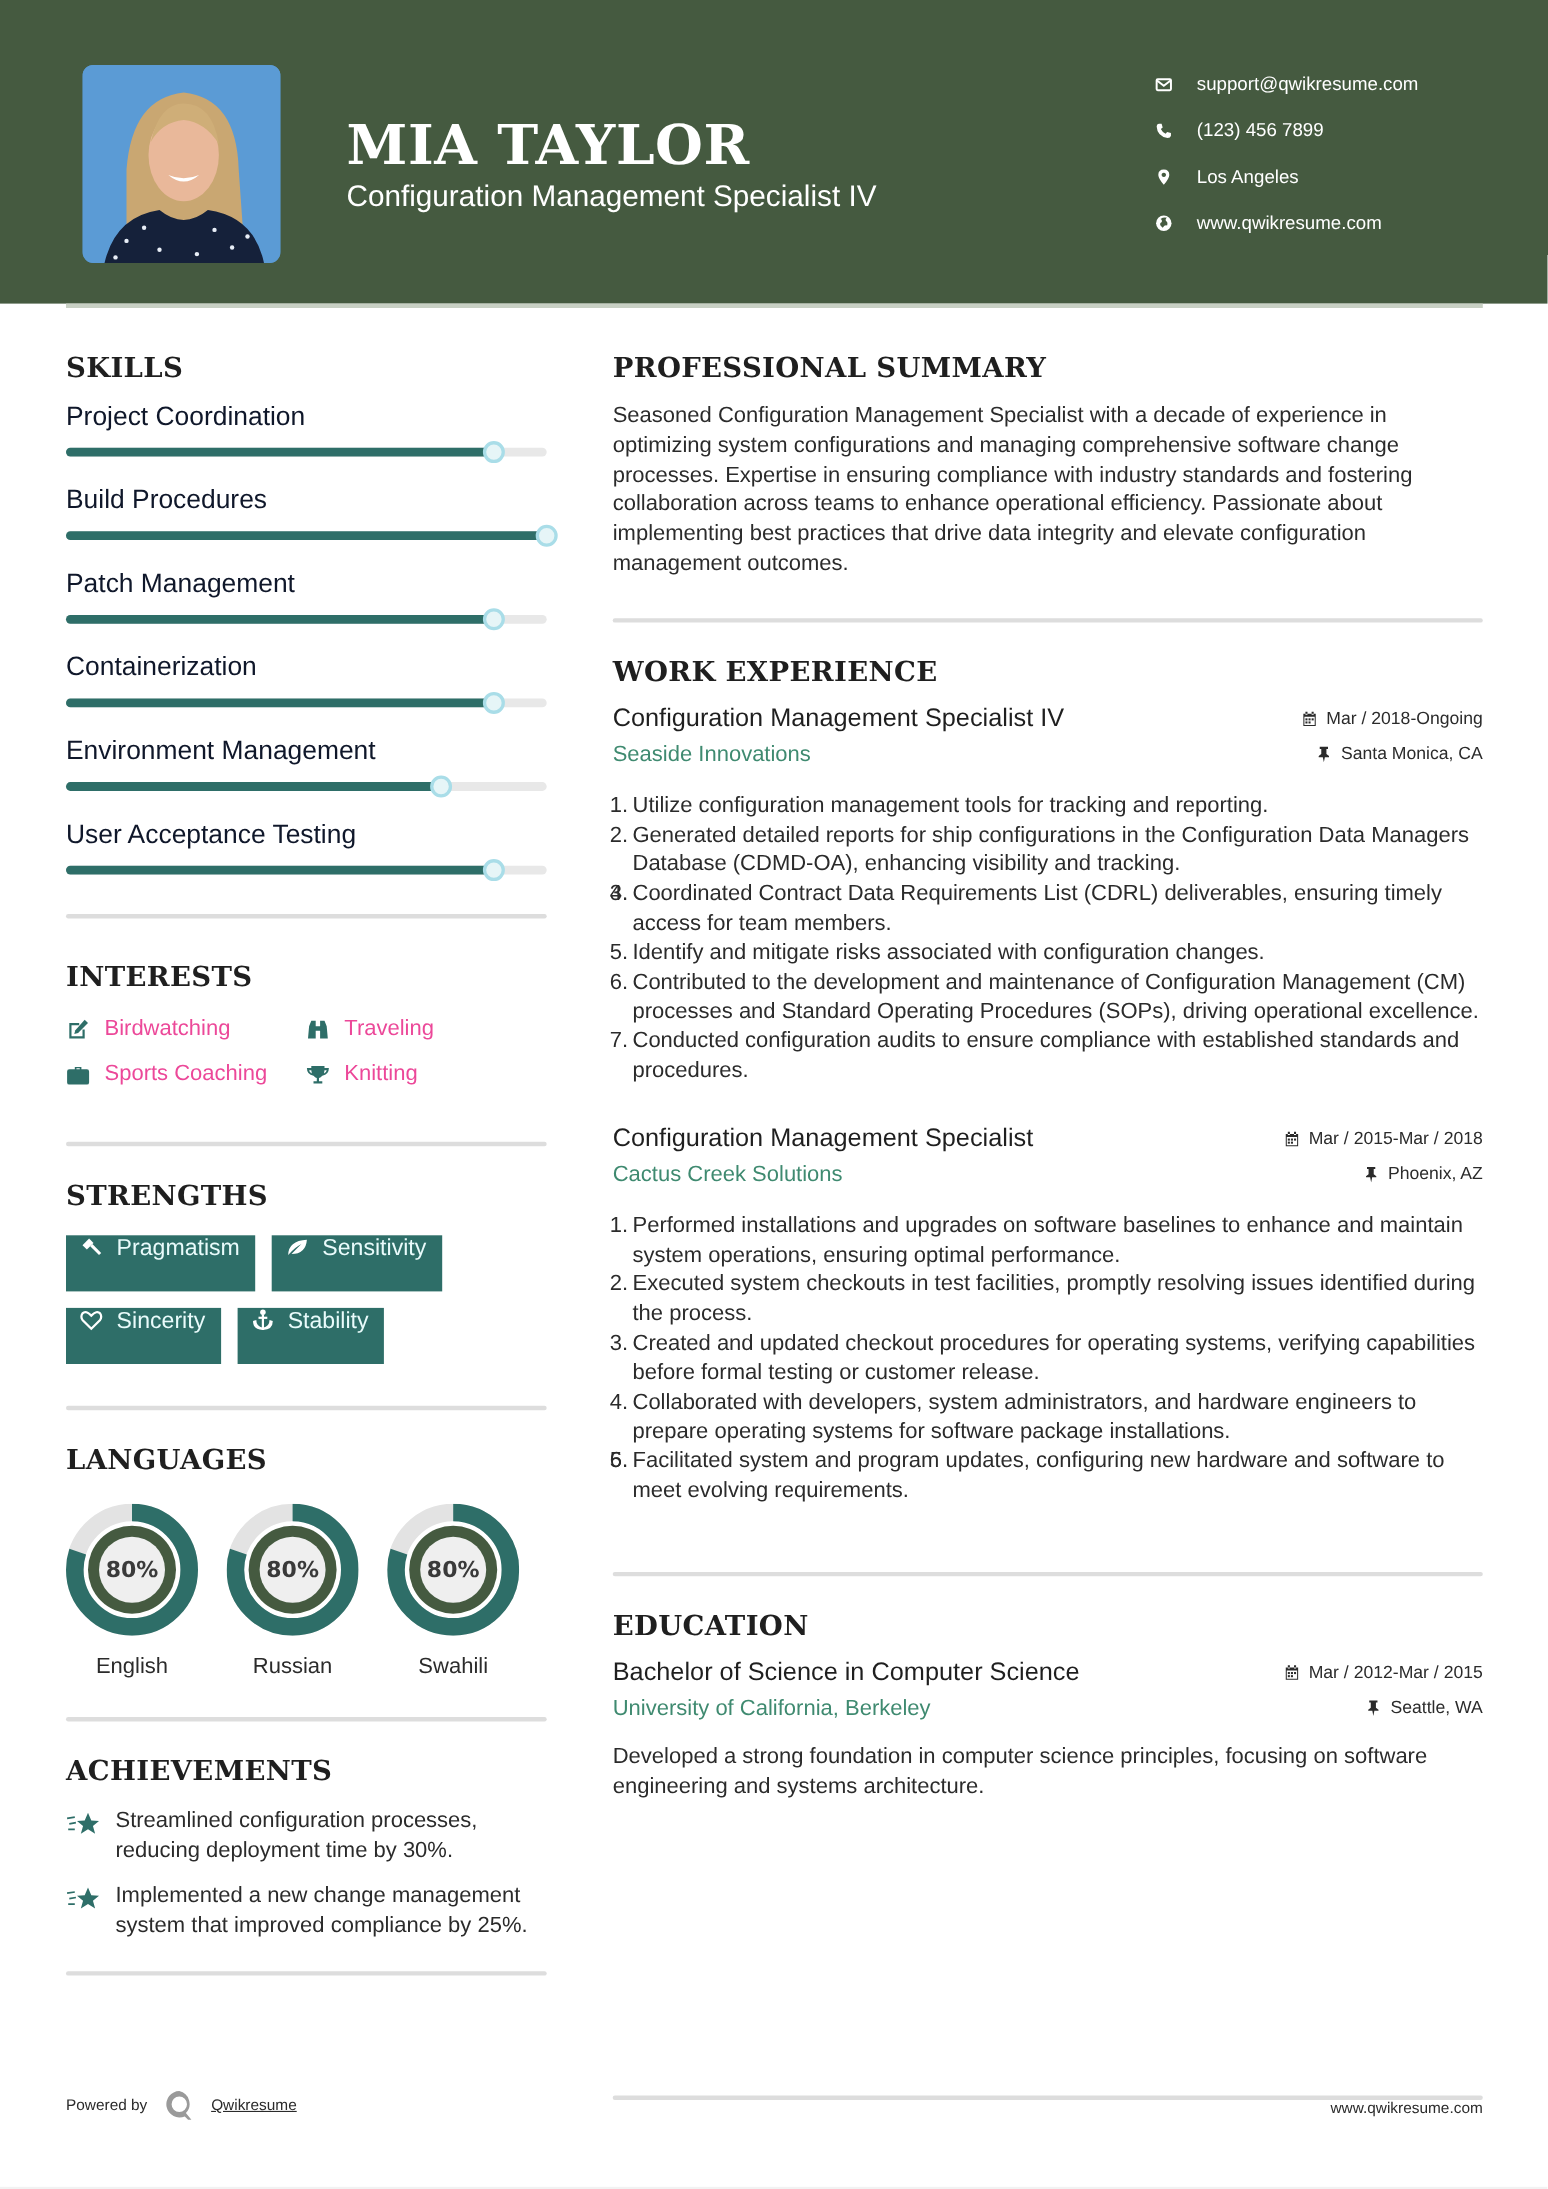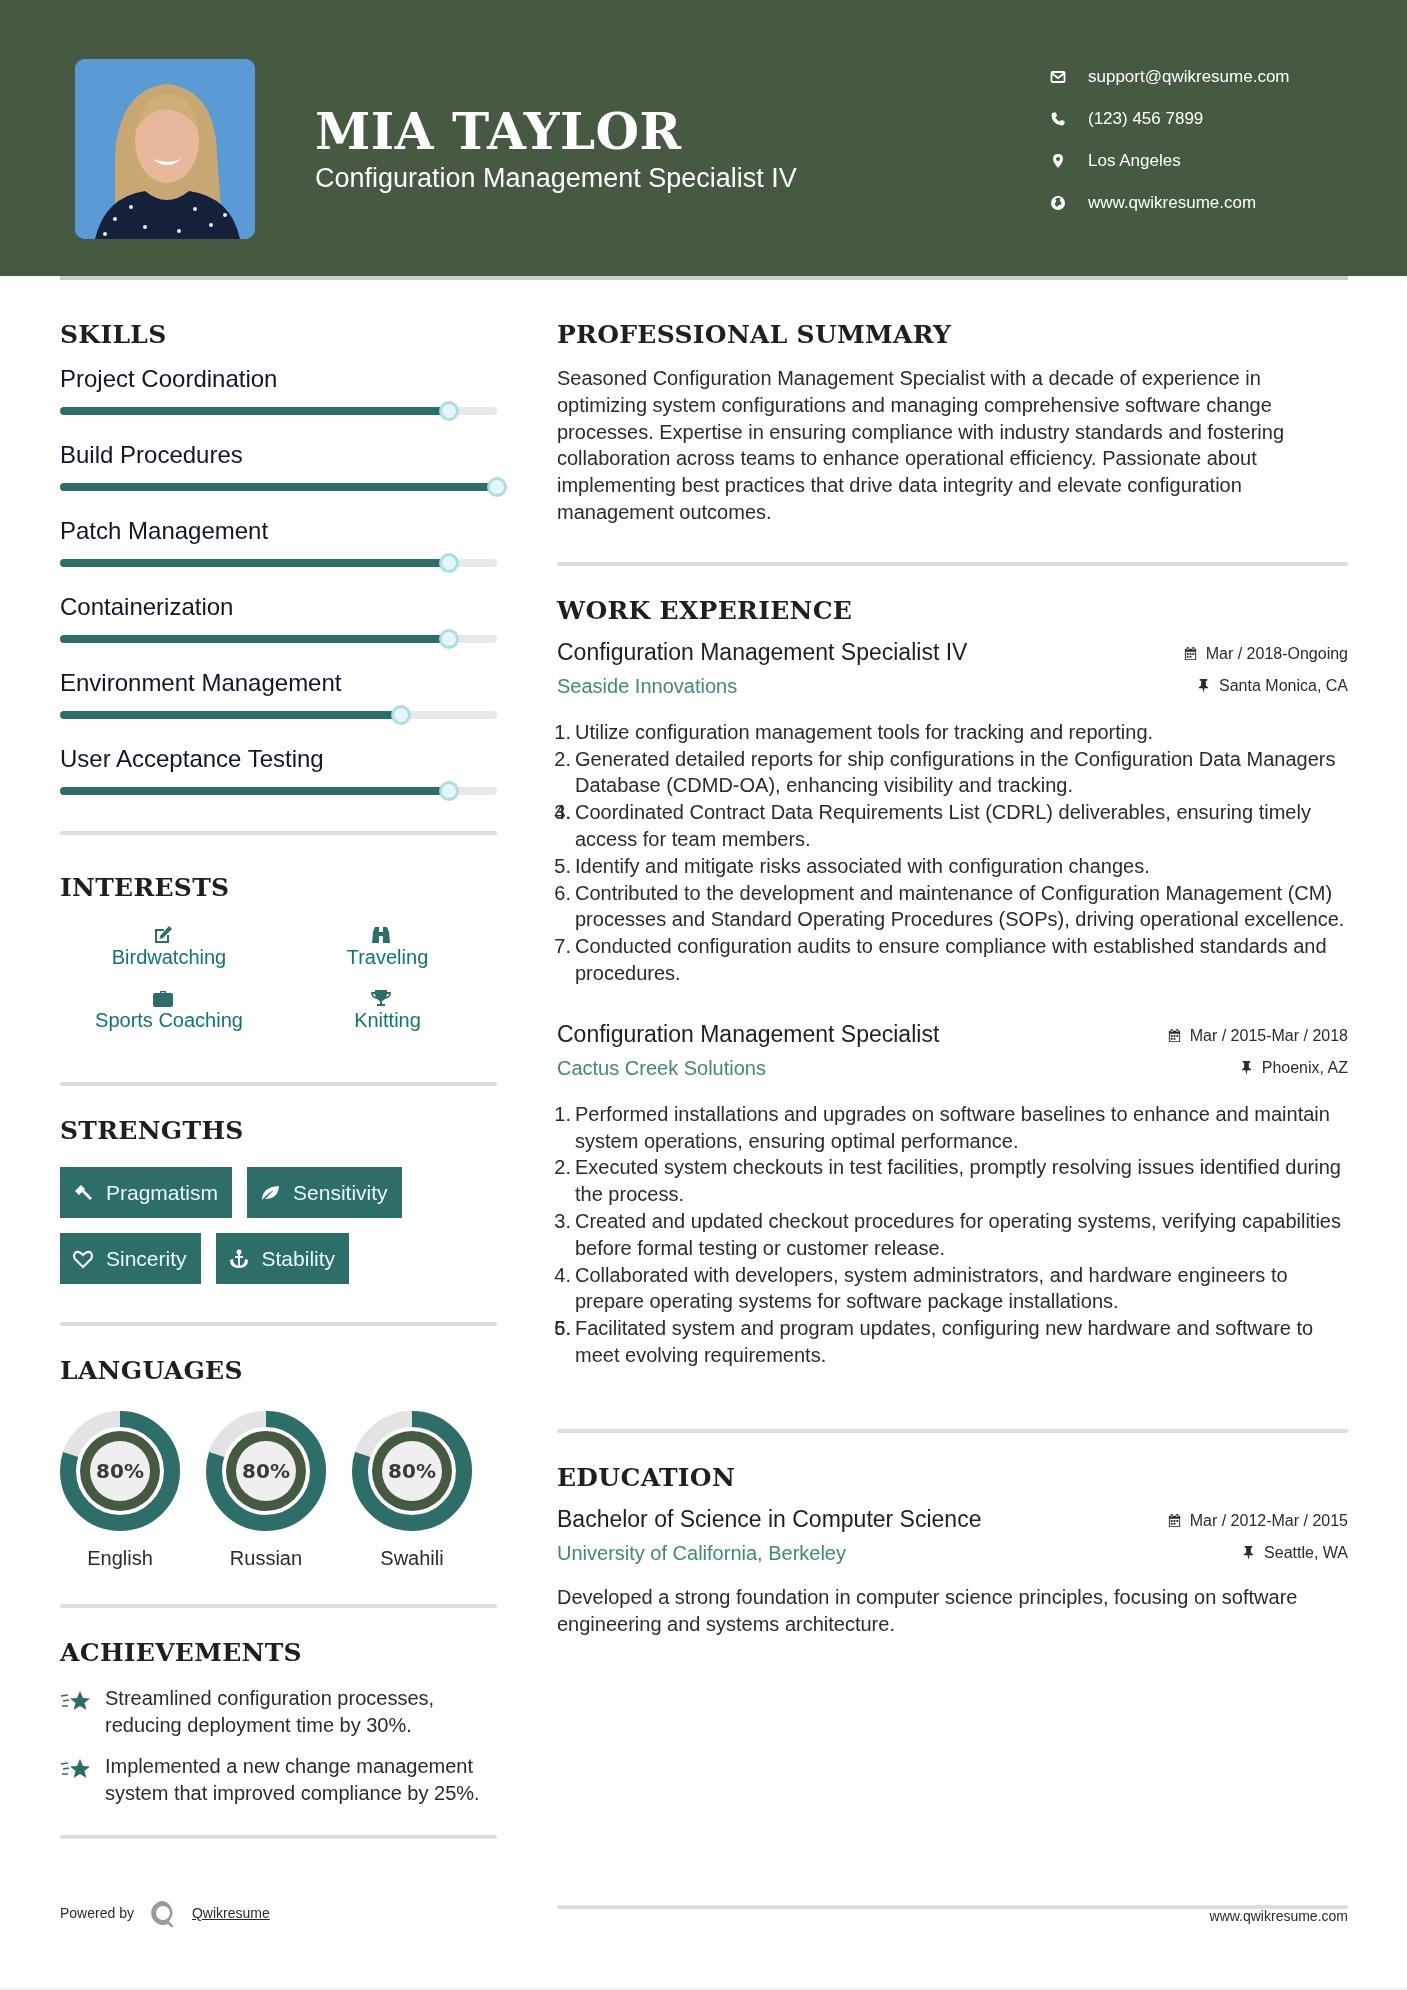--- a/index.html
+++ b/index.html
@@ -24,26 +24,26 @@
     .sec-title { font-family: "DejaVu Serif", "Liberation Serif", serif; font-weight: bold; font-size: 25px; color: #1f1f1f; letter-spacing: 0.3px; }
     .divider { height: 4px; background: #dddddd; border-radius: 2px; }
     .skill-list { position: relative; margin-top: -10px; }
     .skill-row { position: relative; height: 76px; }
     .skill-row .lbl { position: absolute; left: 0; top: 0; font-size: 24px; color: #0f172a; text-align: center; }
     .skill-row .track { position: absolute; left: 0; top: 42px; width: 437px; height: 8px; border-radius: 4px; background: #e8e8e8; }
     .skill-row .fill { position: absolute; left: 0; top: 0; height: 8px; border-radius: 4px; background: #2e6e68; }
     .skill-row .knob { position: absolute; top: -6px; width: 20px; height: 20px; border-radius: 50%; background: #e6f5f7; border: 3px solid #a9dde8; margin-left: -10px; }
 
     .interests { display: grid; grid-template-columns: 218px 219px; row-gap: 18px; margin-top: 22px; }
-    .interest { display: flex; align-items: center; font-size: 20px; color: #0f766e; flex-direction: column; }
+    .interest { display: flex; align-items: center; font-size: 20px; color: #ec4899; }
     .interest .ic { width: 35px; display: inline-flex; }
     .interest svg { width: 22px; height: 22px; fill: #2e6e68; }
 
     .tags { display: flex; flex-wrap: wrap; gap: 15px 15px; margin-top: 22px; width: 437px; }
-    .tag { display: inline-flex; align-items: center; height: 51px; padding: 0 14px 0 12px; background: #2e6e68; color: #e9fbfb; font-size: 21px; }
+    .tag { display: inline-flex; height: 51px; padding: 0 14px 0 12px; background: #2e6e68; color: #e9fbfb; font-size: 21px; }
     .tag svg { width: 22px; height: 22px; fill: #ffffff; margin-right: 12px; }
     .tag svg.stroke { fill: none; stroke: #ffffff; stroke-width: 2; }
 
     .langs { display: flex; gap: 26px; margin-top: 26px; }
     .lang { width: 120px; text-align: center; }
     .donut { width: 120px; height: 120px; }
     .lang-name { font-size: 20px; color: #2b2b2b; margin-top: 12px; }
 
     .ach-list { margin-top: 18px; }
     .ach { display: flex; margin-bottom: 14px; }

